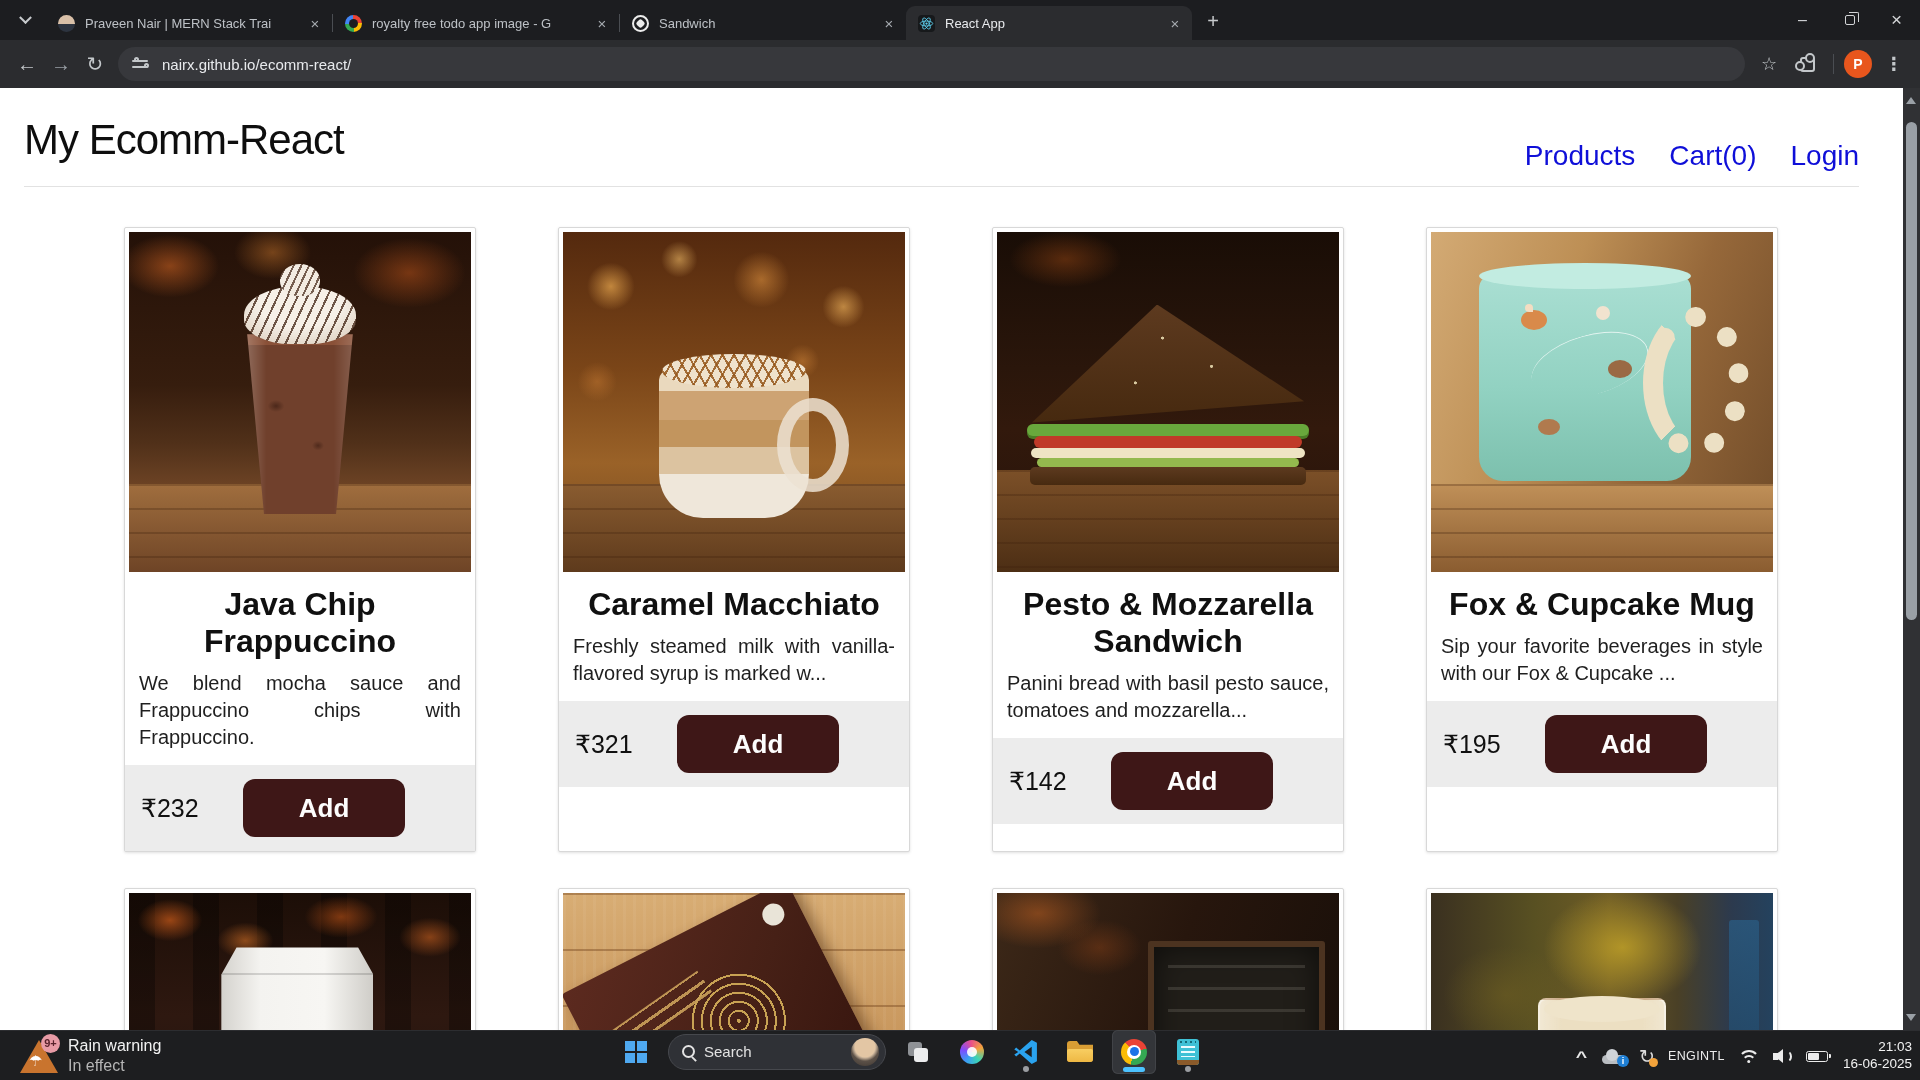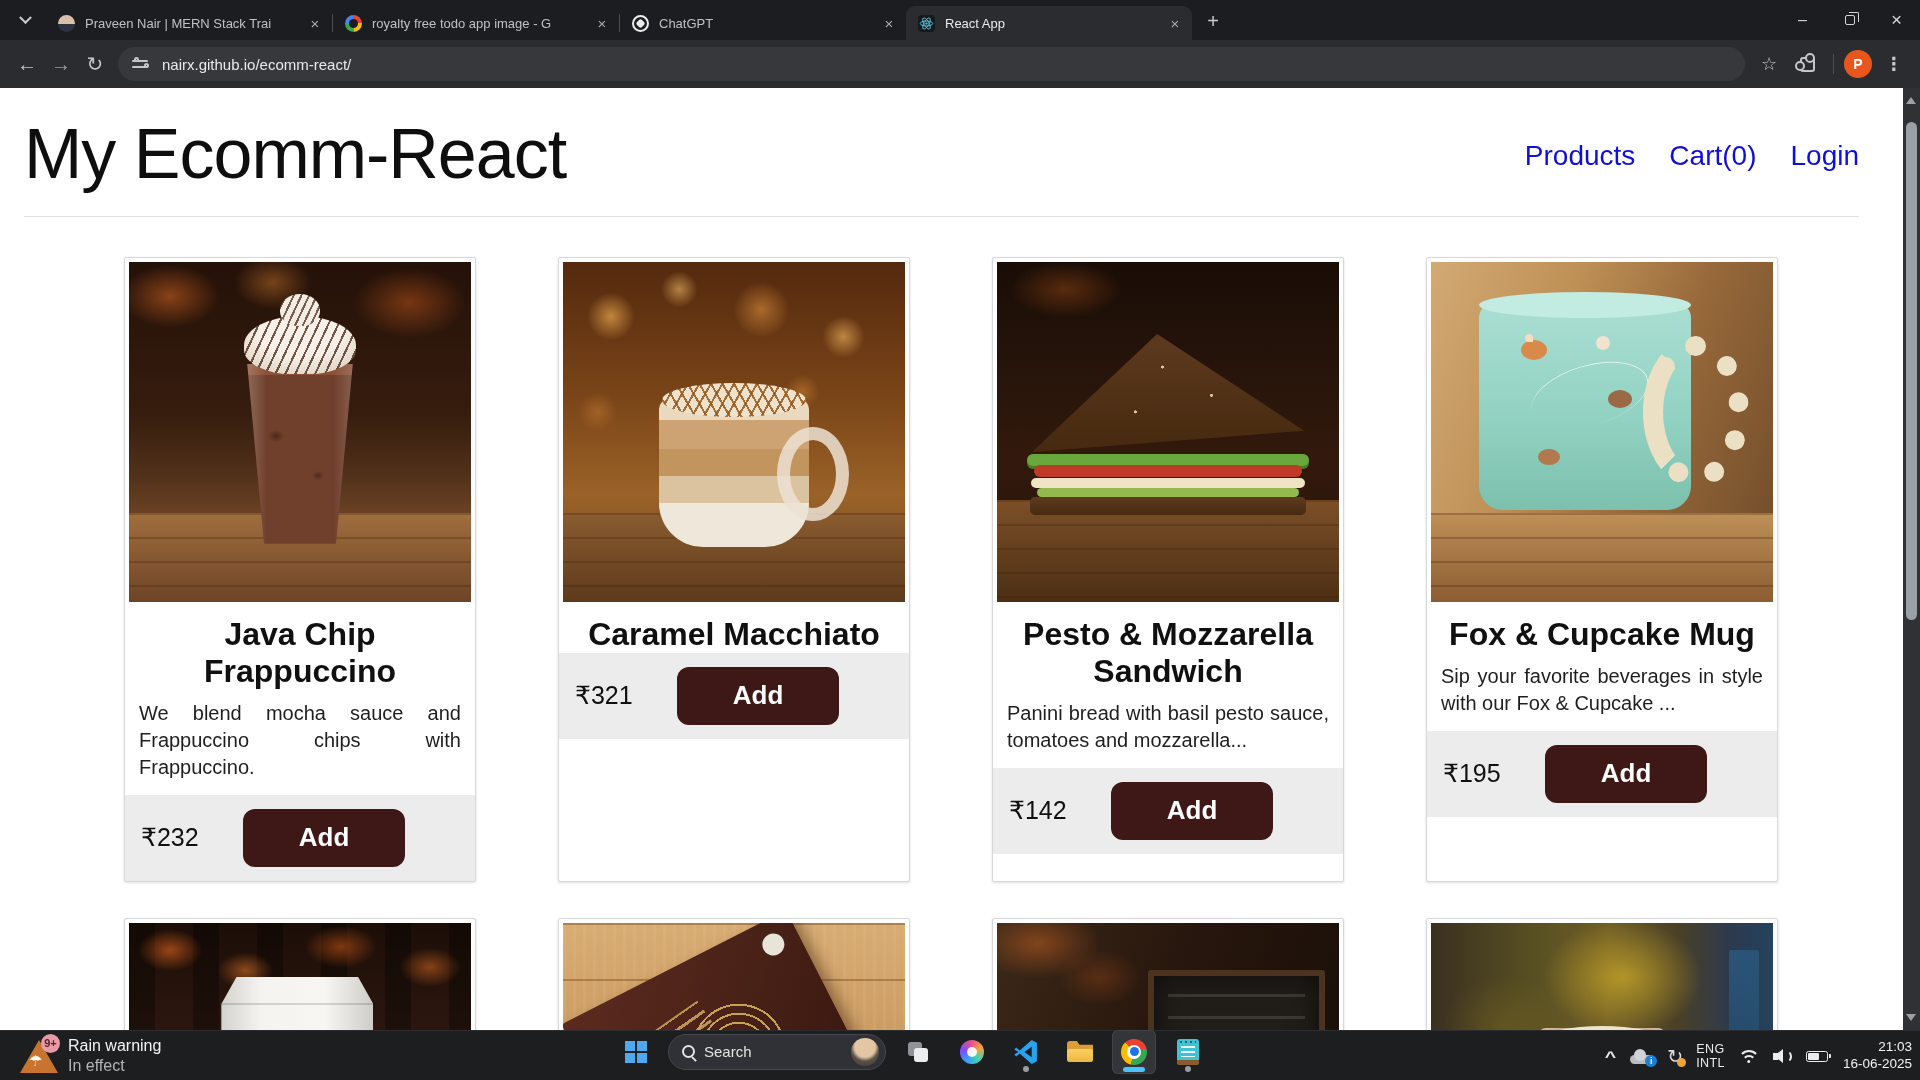--- a/index.html
+++ b/index.html
@@ -44,21 +44,21 @@
   .tb-ic { width:32px; height:32px; display:flex; align-items:center; justify-content:center; color:#c3c7ca; font-size:18px; }
   .puzzle { position:relative; width:15px; height:15px; border:2px solid #c3c7ca; border-radius:3px; }
   .puzzle::before { content:''; position:absolute; top:-6px; left:3px; width:6px; height:6px; border-radius:50%; background:var(--toolbar_bg); border:2px solid #c3c7ca; }
   .puzzle::after { content:''; position:absolute; top:2px; left:-7px; width:6px; height:6px; border-radius:50%; background:var(--toolbar_bg); border:2px solid #c3c7ca; }
   .tb-sep { width:1px; height:20px; background:#4a4d52; margin:0 4px; }
   .profile-badge { width:28px; height:28px; border-radius:50%; background:var(--profile_orange); color:#fff; font-size:14px; font-weight:700; display:flex; align-items:center; justify-content:center; }
 
   
   #page { position:absolute; top:88px; left:0; width:1903px; height:942px; background:#fff; overflow:hidden; }
   .site-header { position:relative; padding:30px 44px 0 24px; }
-  .site-header h1 { font-size:70px; font-weight:300; color:#0e0e0e; letter-spacing:-1px; line-height:1.05; }
+  .site-header h1 { font-size:42px; font-weight:300; color:#0e0e0e; letter-spacing:-1px; line-height:1.05; }
   .site-nav { position:absolute; top:52px; right:44px; display:flex; gap:34px; }
   .site-nav a { font-size:28px; color:var(--link_blue); text-decoration:none; cursor:pointer; }
   .header-rule { border-bottom:1px solid #e2e2e2; margin-top:24px; }
 
   .grid { display:grid; grid-template-columns:repeat(4,352px); column-gap:82px; padding-left:124px; }
   #row1 { margin-top:40px; }
   #row2 { margin-top:36px; }
   .card { width:352px; background:#fff; border:1px solid #d8d8d8; border-radius:2px; box-shadow:0 1px 3px rgba(0,0,0,.12); }
   .pimg { height:340px; margin:4px 4px 0 4px; position:relative; overflow:hidden; }
   .ptitle { font-size:32px; font-weight:700; text-align:center; margin:14px 10px 0 10px; color:#101010; }
@@ -233,21 +233,21 @@
     background:repeating-linear-gradient(90deg,#136a78 0 2px, transparent 2px 5px); }
 
   .tray { position:absolute; right:8px; top:0; height:50px; display:flex; align-items:center; gap:13px; }
   .tray-chevron { color:#e8e8e8; font-size:15px; font-weight:700; transform:scaleX(1.3); }
   .cloud { position:relative; width:27px; height:15px; }
   .cloud::before { content:''; position:absolute; left:3px; bottom:0; width:24px; height:9px; border-radius:6px; background:#b9bdc1; }
   .cloud::after { content:''; position:absolute; left:7px; top:0; width:12px; height:12px; border-radius:50%; background:#cfd3d7; }
   .cloud .info { position:absolute; right:-3px; bottom:-3px; width:12px; height:12px; border-radius:50%; background:#1f7fd4; color:#fff; font-size:9px; font-weight:700; display:flex; align-items:center; justify-content:center; z-index:2; }
   .sync { position:relative; color:#dcdcdc; font-size:19px; line-height:1; }
   .sync .dot { position:absolute; right:-3px; bottom:-1px; width:9px; height:9px; border-radius:50%; background:#f2a33c; }
-  .lang { display:flex; flex-direction:column; line-height:1.15; color:#ececec; font-size:12.5px; letter-spacing:.4px; text-align:left; }
+  .lang { display:flex; flex-direction:row; line-height:1.15; color:#ececec; font-size:12.5px; letter-spacing:.4px; text-align:left; }
   .wifi { position:relative; width:22px; height:16px; }
   .wifi i { position:absolute; left:50%; transform:translateX(-50%); border:2px solid #ececec; border-color:#ececec transparent transparent transparent; border-radius:50%; }
   .wifi .a1 { bottom:-8px; width:22px; height:22px; }
   .wifi .a2 { bottom:-5px; width:14px; height:14px; }
   .wifi .dot { position:absolute; left:50%; bottom:1px; transform:translateX(-50%); width:3.5px; height:3.5px; border-radius:50%; background:#ececec; border:none; }
   .vol { position:relative; width:20px; height:16px; }
   .vol::before { content:''; position:absolute; left:0; top:5px; width:5px; height:7px; background:#ececec; }
   .vol::after { content:''; position:absolute; left:1px; top:1px; border-top:7.5px solid transparent; border-bottom:7.5px solid transparent; border-right:9px solid #ececec; }
   .vol .wave { position:absolute; left:7px; top:1.5px; width:12px; height:13px; border:2px solid transparent; border-right-color:#ececec; border-radius:50%; }
   .batt { position:relative; width:22px; height:11px; border:1.5px solid #ececec; border-radius:2.5px; }
@@ -272,21 +272,21 @@
     </div>
     <div class="tabsep"></div>
     <div class="tab">
       <span class="fav fav-google"></span>
       <span class="tab-title">royalty free todo app image - G</span>
       <span class="tab-close">×</span>
     </div>
     <div class="tabsep"></div>
     <div class="tab">
       <span class="fav fav-gpt"></span>
-      <span class="tab-title">ChatGPT</span>
+      <span class="tab-title">Sandwich</span>
       <span class="tab-close">×</span>
     </div>
     <div class="tab active">
       <span class="fav fav-react">
         <svg width="15" height="15" viewBox="0 0 24 24">
             <g fill="none" stroke="#5ed3f3" stroke-width="1.3">
               <ellipse cx="12" cy="12" rx="10" ry="4"></ellipse>
               <ellipse cx="12" cy="12" rx="10" ry="4" transform="rotate(60 12 12)"></ellipse>
               <ellipse cx="12" cy="12" rx="10" ry="4" transform="rotate(120 12 12)"></ellipse>
             </g>
@@ -358,20 +358,21 @@
           <button class="add-btn">Add</button>
         </div>
       </article>
 
       <article class="card">
         <div class="pimg pimg-caramel">
           <div class="wood" style="--w1:#8a5c30;--w2:#5e3a1c"></div>
           <div class="mug-caramel"></div>
         </div>
         <h3 class="ptitle">Caramel Macchiato</h3>
+        <p class="pdesc">Freshly steamed milk with vanilla-flavored syrup is marked w...</p>
         <div class="pfoot">
           <span class="price">₹321</span>
           <button class="add-btn">Add</button>
         </div>
       </article>
 
       <article class="card">
         <div class="pimg pimg-sandwich">
           <div class="wood" style="--w1:#7c5028;--w2:#4c2e14"></div>
           <div class="sw bread-top"></div>

